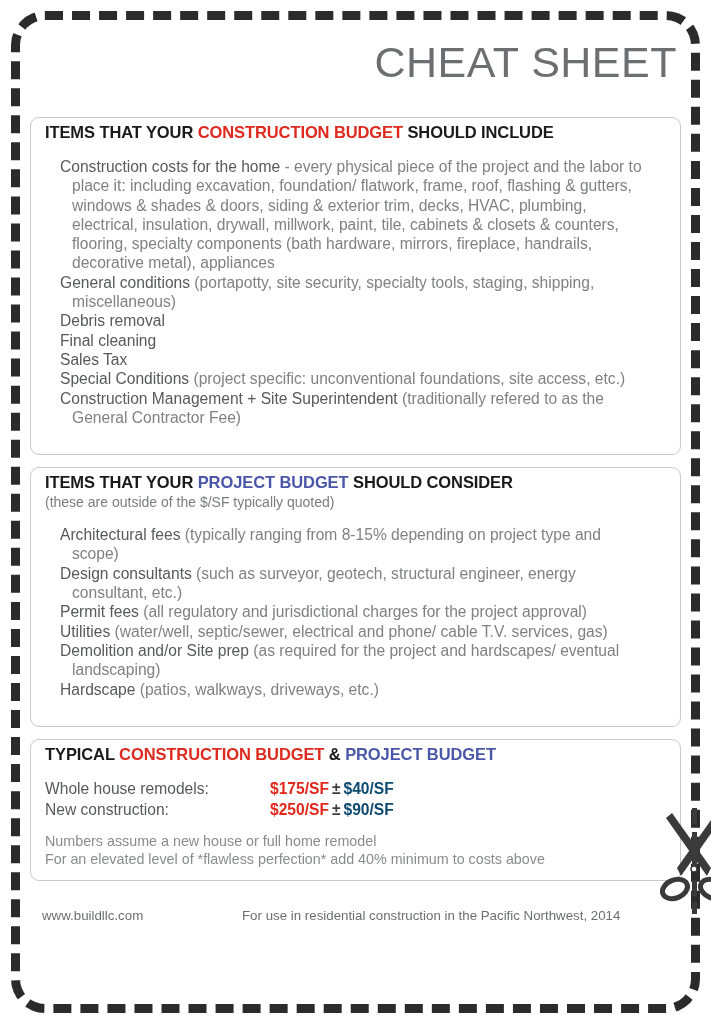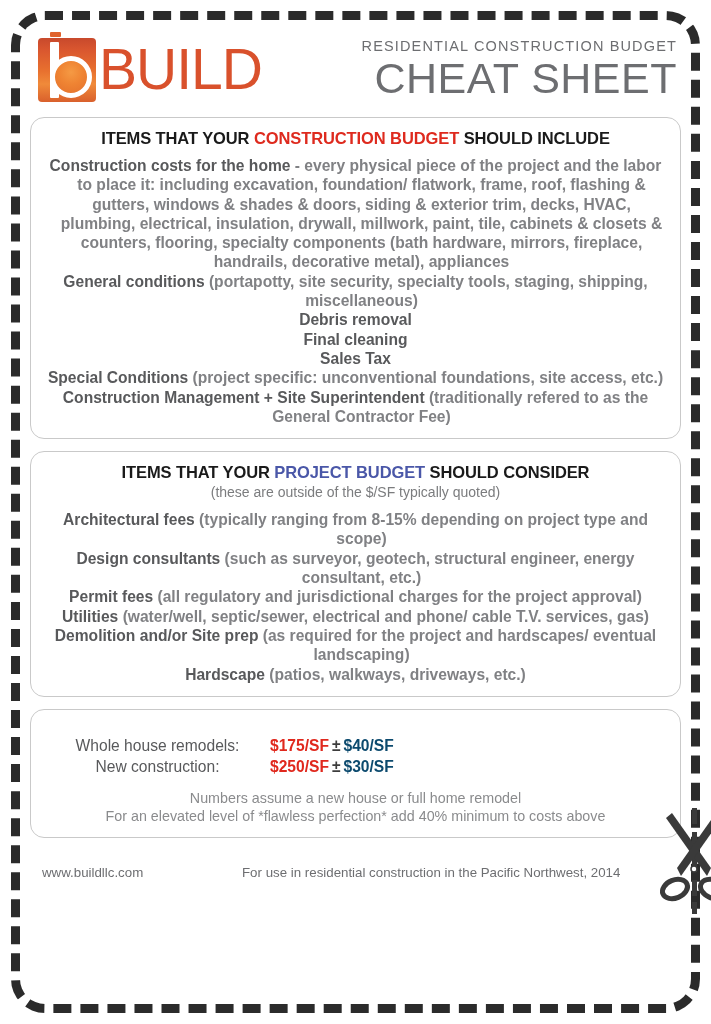--- a/index.html
+++ b/index.html
@@ -128,48 +128,46 @@
     letter-spacing: 0.5px;
     color: #6d6e71;
     font-weight: 400;
     white-space: nowrap;
     margin-top: 1px;
   }
 
   
   .card {
     border: 1px solid #c9c9c9;
-    border-radius: 14px;
+    border-radius: 9px;
     background: #ffffff;
     box-sizing: border-box;
-    padding: 11px 14px 12px 14px;
+    padding: 5px 14px 12px 14px;
     margin-bottom: 12px;
-    text-align: center;
   }
   .card-title {
     font-size: 16.5px;
     font-weight: bold;
     color: #1a1a1a;
     letter-spacing: -0.1px;
     margin-bottom: 8px;
   }
   .card-title .red { color: #de2a1e; }
   .card-title .blue { color: #4a57a8; }
   .card-subtitle {
     font-size: 14px;
     color: #7b7c7e;
     margin-top: -6px;
     margin-bottom: 10px;
   }
 
   ul.items {
     list-style: none;
-    margin: 0;
+    margin: 15px;
     padding: 0;
-    font-weight: bold;
   }
   ul.items li {
     font-size: 15.6px;
     line-height: 19.3px;
     color: #808184;
     padding-left: 12px;
     text-indent: -12px;
     margin-bottom: 0px;
   }
   ul.items li .lead {
@@ -229,32 +227,22 @@
 <body>
 
 <div class="page">
 
   <div class="cut-border"></div>
 
   <div class="inner">
 
     <div class="header">
 
-      <div class="logo-wrap">
-        <div class="logo-mark">
-          <div class="logo-square"></div>
-          <div class="logo-dot"></div>
-          <div class="logo-stem"></div>
-          <div class="logo-bowl"></div>
-        </div>
-        <div class="logo-word">BUILD</div>
-      </div>
 
       <div class="header-titles">
-        <div class="title-sub">RESIDENTIAL CONSTRUCTION BUDGET</div>
         <div class="title-main">CHEAT SHEET</div>
       </div>
 
     </div>
 
     <div class="card">
       <div class="card-title">
         <span>ITEMS THAT YOUR </span><span class="red">CONSTRUCTION BUDGET</span><span> SHOULD INCLUDE</span>
       </div>
       <ul class="items">
@@ -277,29 +265,32 @@
         <li><span class="lead">Architectural fees</span><span> (typically ranging from 8-15% depending on project type and scope)</span></li>
         <li><span class="lead">Design consultants</span><span> (such as surveyor, geotech, structural engineer, energy consultant, etc.)</span></li>
         <li><span class="lead">Permit fees</span><span> (all regulatory and jurisdictional charges for the project approval)</span></li>
         <li><span class="lead">Utilities</span><span> (water/well, septic/sewer, electrical and phone/ cable T.V. services, gas)</span></li>
         <li><span class="lead">Demolition and/or Site prep</span><span> (as required for the project and hardscapes/ eventual landscaping)</span></li>
         <li><span class="lead">Hardscape</span><span> (patios, walkways, driveways, etc.)</span></li>
       </ul>
     </div>
 
     <div class="card">
+      <div class="card-title">
+        <span>TYPICAL </span><span class="red">CONSTRUCTION BUDGET</span><span> &amp; </span><span class="blue">PROJECT BUDGET</span>
+      </div>
 
       <div class="typ-rows">
         <div class="typ-row">
           <div class="typ-label">Whole house remodels:</div>
           <div class="typ-val"><span class="red">$175/SF</span><span class="pm">±</span><span class="blue">$40/SF</span></div>
         </div>
         <div class="typ-row">
           <div class="typ-label">New construction:</div>
-          <div class="typ-val"><span class="red">$250/SF</span><span class="pm">±</span><span class="blue">$30/SF</span></div>
+          <div class="typ-val"><span class="red">$250/SF</span><span class="pm">±</span><span class="blue">$90/SF</span></div>
         </div>
       </div>
 
       <div class="typ-notes">
         <div>Numbers assume a new house or full home remodel</div>
         <div>For an elevated level of *flawless perfection* add 40% minimum to costs above</div>
       </div>
     </div>
 
     <div class="footer">

